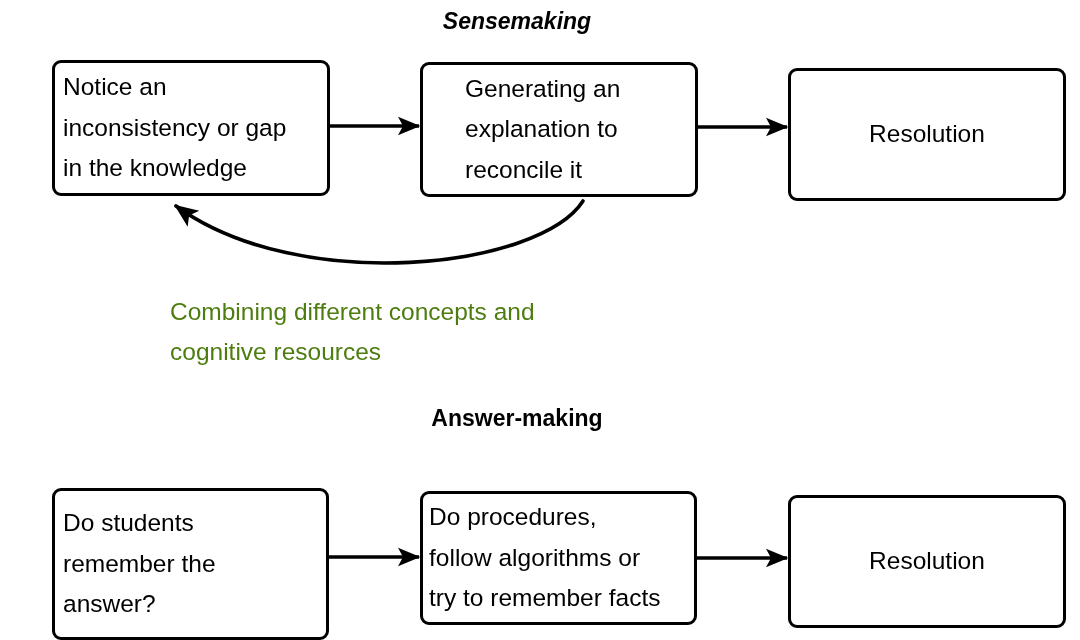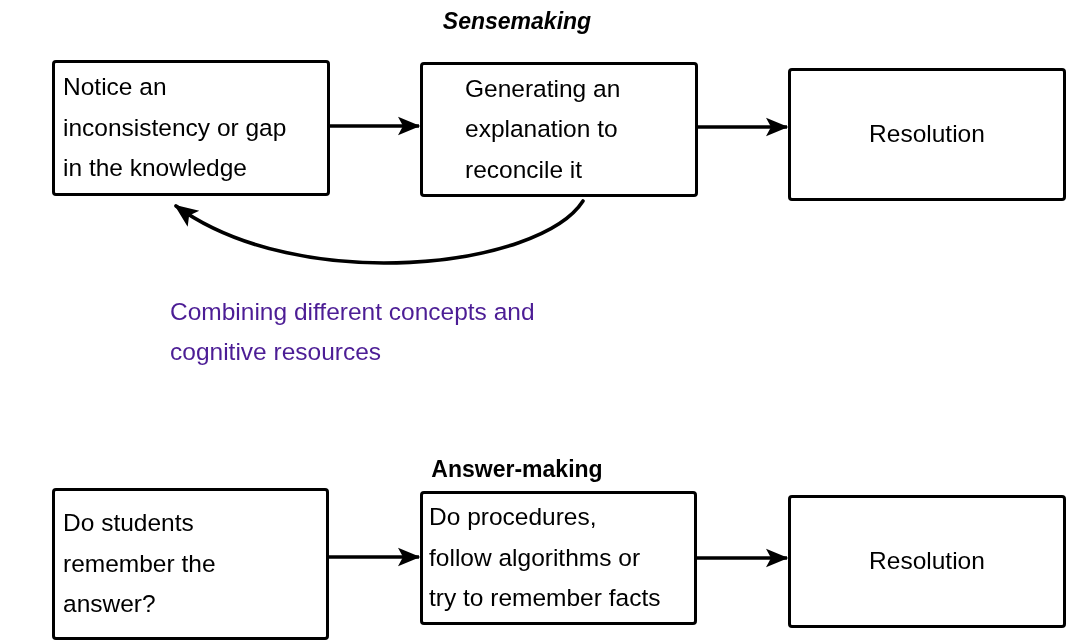--- a/index.html
+++ b/index.html
@@ -24,39 +24,39 @@
     font-weight: bold;
     line-height: 27px;
     color: #000000;
     white-space: nowrap;
     text-align: center;
   }
   .node {
     position: absolute;
     box-sizing: border-box;
     border: 3px solid #000000;
-    border-radius: 4px;
+    border-radius: 9px;
     background: #ffffff;
     display: flex;
     align-items: center;
   }
   .node .node-text {
     font-size: 24.5px;
     line-height: 40.5px;
     color: #000000;
     white-space: pre-line;
     width: 100%;
   }
   .node.align-left .node-text { text-align: left; }
   .node.align-center .node-text { text-align: center; }
   .caption {
     position: absolute;
     font-size: 24.5px;
     line-height: 40px;
-    color: #4c1d95;
+    color: #4d7c0f;
     white-space: pre-line;
     text-align: left;
   }
   svg.overlay {
     position: absolute;
     left: 0;
     top: 0;
     width: 1080px;
     height: 640px;
     pointer-events: none;
@@ -81,21 +81,21 @@
 reconcile it</div>
   </div>
 
   <div class="node align-center" id="node-resolution-top" style="left: 788px; top: 68px; width: 278px; height: 133px; padding-left: 0px; padding-right: 0px;">
     <div class="node-text">Resolution</div>
   </div>
 
   <div class="caption" id="caption-feedback" style="left: 170px; top: 292px;">Combining different concepts and
 cognitive resources</div>
 
-  <div class="section-title" id="title-answermaking" style="left: 267px; top: 456px; width: 500px;">Answer-making</div>
+  <div class="section-title" id="title-answermaking" style="left: 267px; top: 405px; width: 500px;">Answer-making</div>
 
   <div class="node align-left" id="node-remember" style="left: 52px; top: 488px; width: 277px; height: 152px; padding-left: 8px; padding-right: 6px;">
     <div class="node-text">Do students
 remember the
 answer?</div>
   </div>
 
   <div class="node align-left" id="node-procedures" style="left: 420px; top: 491px; width: 277px; height: 134px; padding-left: 6px; padding-right: 4px;">
     <div class="node-text">Do procedures,
 follow algorithms or

